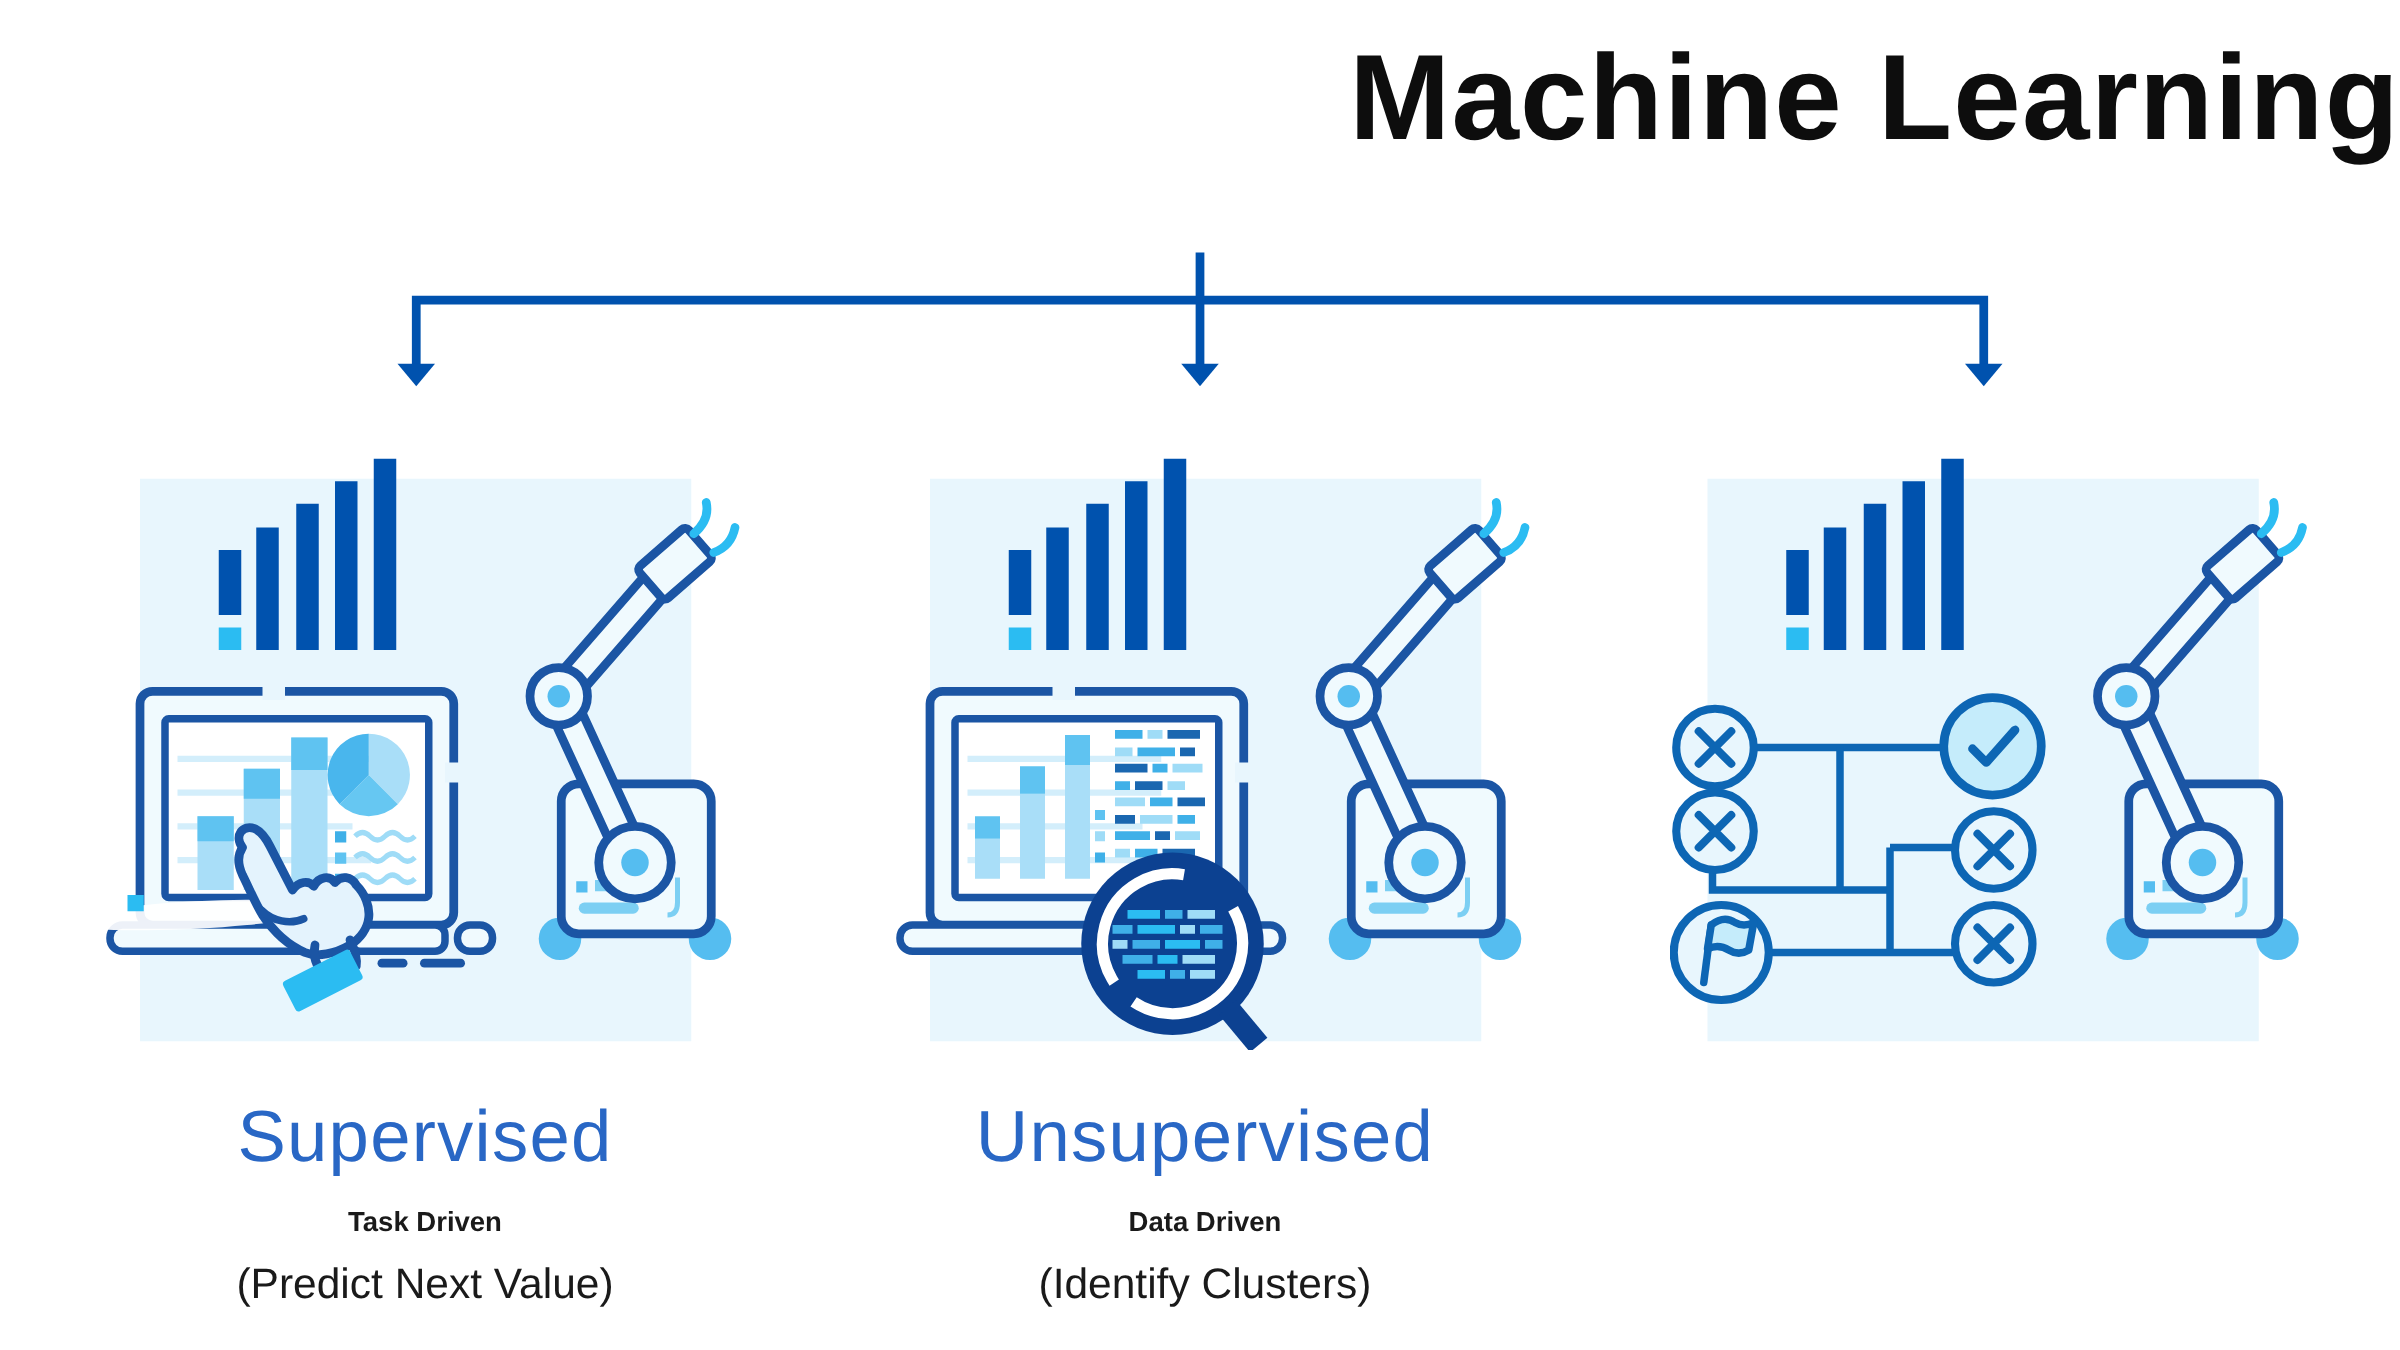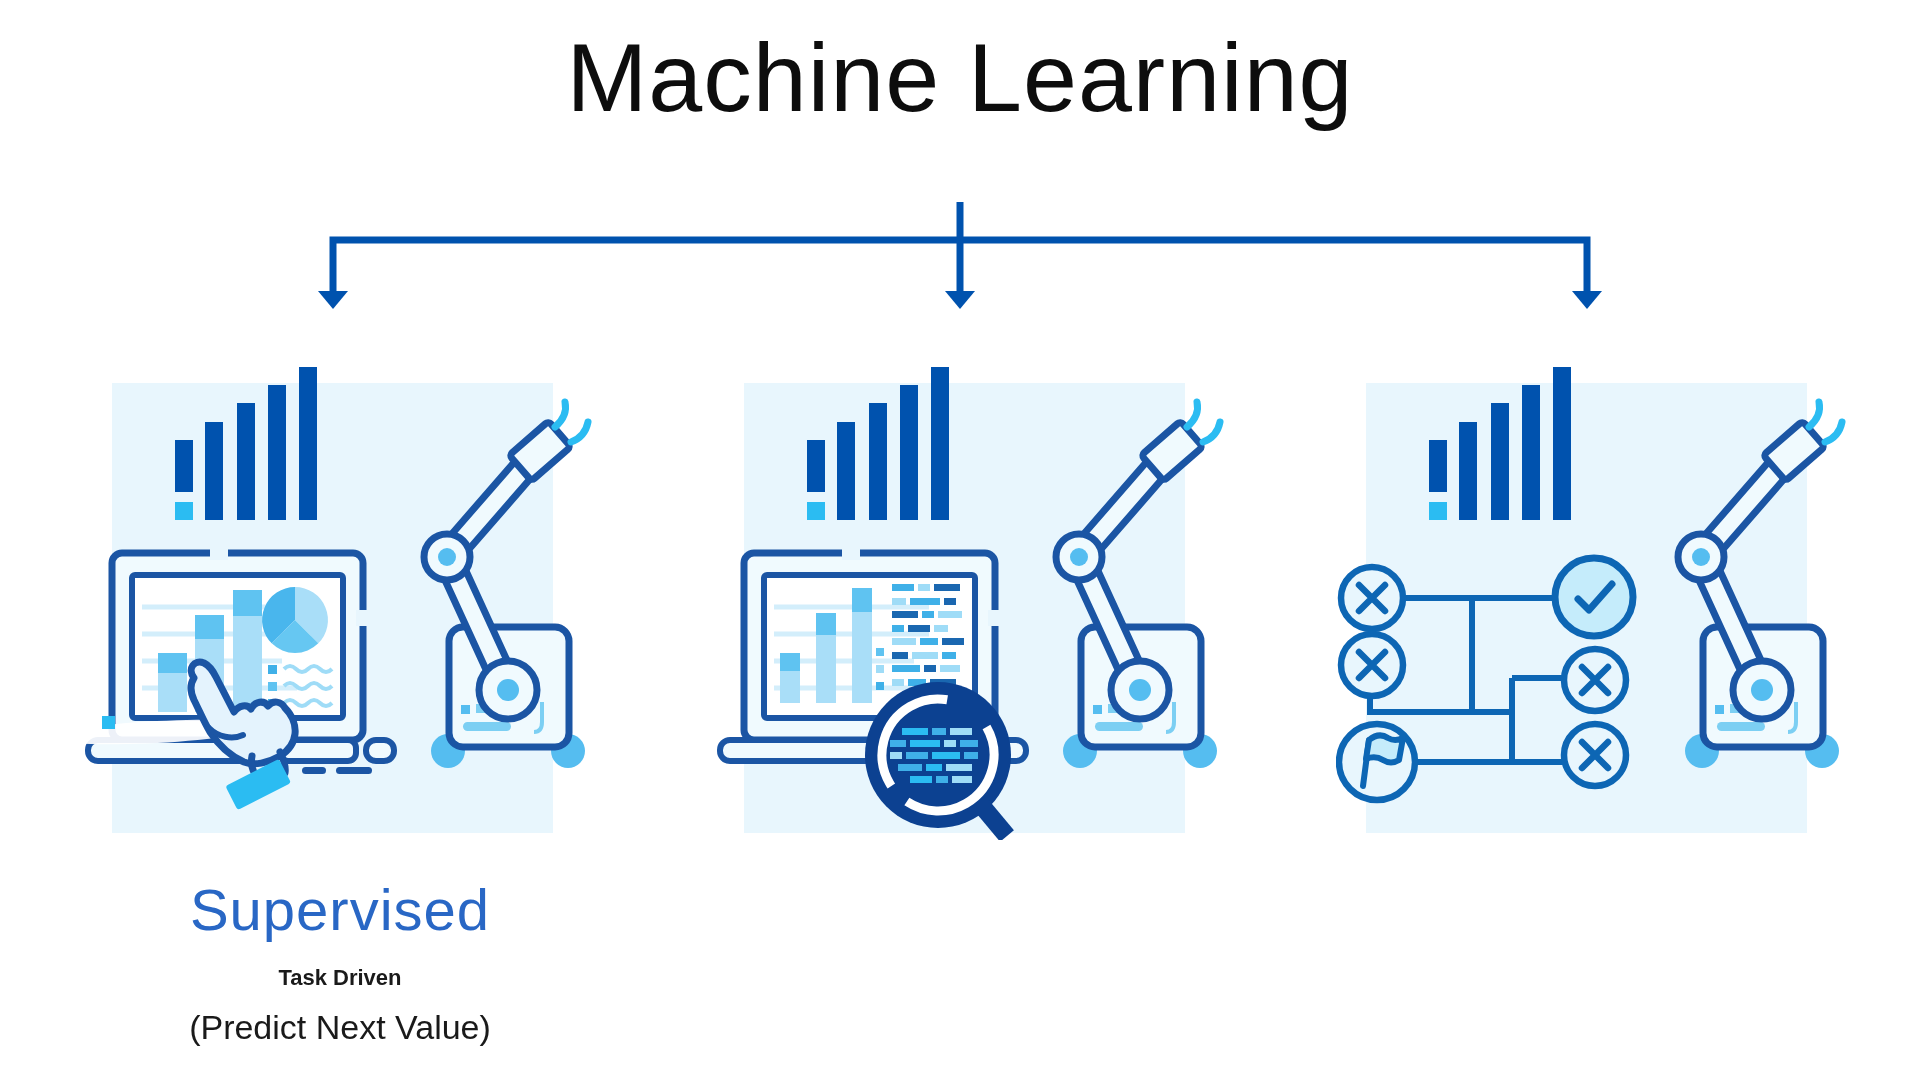--- a/index.html
+++ b/index.html
@@ -1,19 +1,19 @@
 <!DOCTYPE html>
 <html style="--primary: #0052ae; --outline: #1b55a4; --mazeLine: #0d66b4; --panelBg: #e8f6fd; --lightFill: #f0fafe; --cyan: #2bbcf2; --cyan2: #55bdf0; --midBlue: #7ccff3; --screenBar: #a9def8; --screenCap: #5fc3f1; --gridBlue: #d3eefb; --navy: #0c4191; --rowDark: #1a67b0; --rowMid: #3fb0e8; --rowLight: #9fdcf7; --pieA: #49b6ed; --pieB: #a9def8; --pieC: #66c7f2; --checkFill: #c5ecfb; --handFill: #e4f3fd; --labelBlue: #2967c5; --titleColor: #0d0d0d; --textDark: #1a1a1a;"><head>
 <meta charset="utf-8">
 <style>
   html,body{margin:0;padding:0;background:#ffffff;}
   .stage{position:relative;width:1920px;height:1080px;background:#fff;overflow:hidden;
          font-family:"Liberation Sans",sans-serif;}
-  .page-title{position:absolute;left:0;right:0;top:22px;margin:0;text-align:center;
-              font-size:97px;font-weight:400;letter-spacing:1px;color:var(--titleColor,#0d0d0d);}
+  .page-title{position:absolute;left:0;right:0;top:22px;margin:0;text-align:right;
+              font-size:97px;font-weight:700;letter-spacing:1px;color:var(--titleColor,#0d0d0d);}
   .tree{position:absolute;left:0;top:150px;}
   .panel{position:absolute;top:360px;width:510px;height:480px;}
   .panel svg{display:block;}
   .caption{position:absolute;top:880px;width:560px;text-align:center;}
   .caption-title{font-size:58px;font-weight:400;letter-spacing:1px;line-height:1.05;
                  color:var(--labelBlue,#2967c5);}
   .caption-sub{margin-top:24px;font-size:22px;font-weight:700;color:var(--textDark,#1a1a1a);}
   .caption-detail{margin-top:17px;font-size:34px;font-weight:400;color:var(--textDark,#1a1a1a);}
   .caption.bold-detail .caption-detail{font-weight:700;}
 
@@ -273,14 +273,19 @@
         </g>
       </g>
     </svg>
   </section>
 
   <div class="caption" style="left:60px">
     <div class="caption-title">Supervised</div>
     <div class="caption-sub">Task Driven</div>
     <div class="caption-detail">(Predict Next Value)</div>
   </div>
+  <div class="caption" style="left:684px">
+    <div class="caption-title">Unsupervised</div>
+    <div class="caption-sub">Data Driven</div>
+    <div class="caption-detail">(Identify Clusters)</div>
+  </div>
 
 </div>
 
 </body></html>

